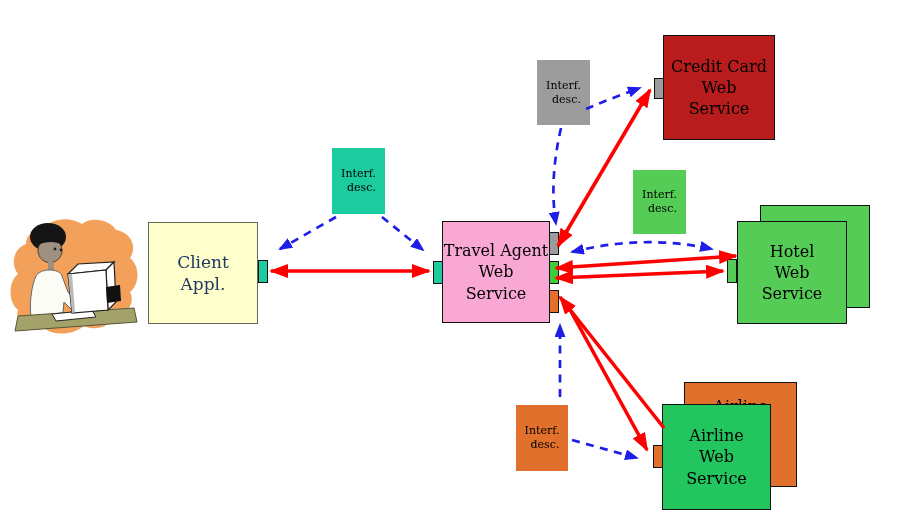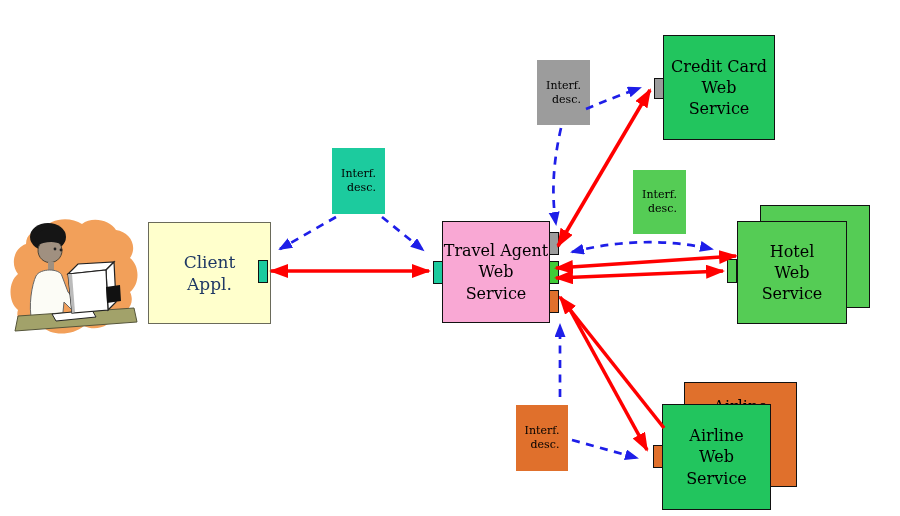--- a/index.html
+++ b/index.html
@@ -6,29 +6,29 @@
   #canvas{
     position:relative;width:900px;height:516px;background:#ffffff;overflow:hidden;
     font-family:"DejaVu Serif","Liberation Serif",serif;
   }
   .node{
     position:absolute;display:flex;align-items:center;justify-content:center;
     text-align:center;white-space:pre-line;color:#000;line-height:1.32;
     box-sizing:border-box;
   }
   .node--client{
-    left:148px;top:222px;width:123px;height:102px;background:#FFFFCC;
+    left:148px;top:222px;width:110px;height:102px;background:#FFFFCC;
     border:1.4px solid #6a6a5a;color:#1F3864;font-size:17px;z-index:3;
   }
   .node--travel{
     left:442px;top:221px;width:108px;height:102px;background:#f9a8d4;
     border:1.4px solid #111;font-size:16px;z-index:3;
   }
   .node--credit{
-    left:663px;top:35px;width:112px;height:105px;background:#22c55e;
+    left:663px;top:35px;width:112px;height:105px;background:#b91c1c;
     border:1.4px solid #111;font-size:16px;z-index:3;
   }
   .node--hotel-back{
     left:760px;top:205px;width:110px;height:103px;background:#55CC55;
     border:1.4px solid #111;z-index:2;
   }
   .node--hotel{
     left:737px;top:221px;width:110px;height:103px;background:#55CC55;
     border:1.4px solid #111;font-size:16px;z-index:3;
   }

